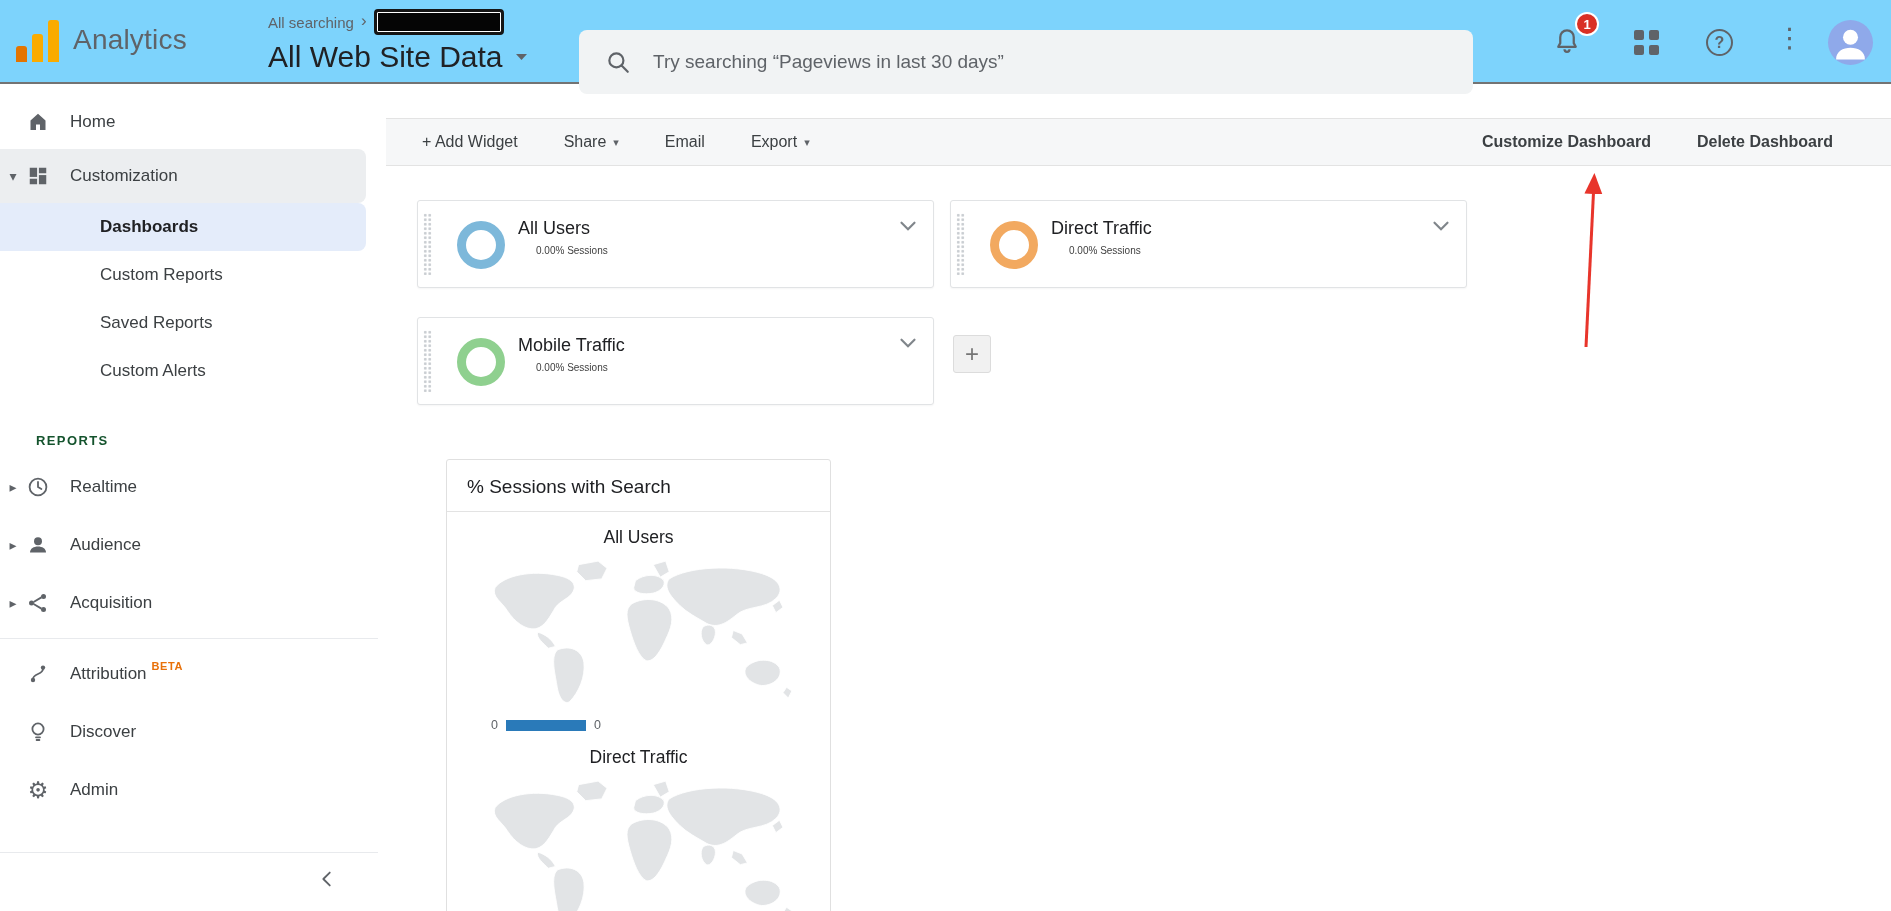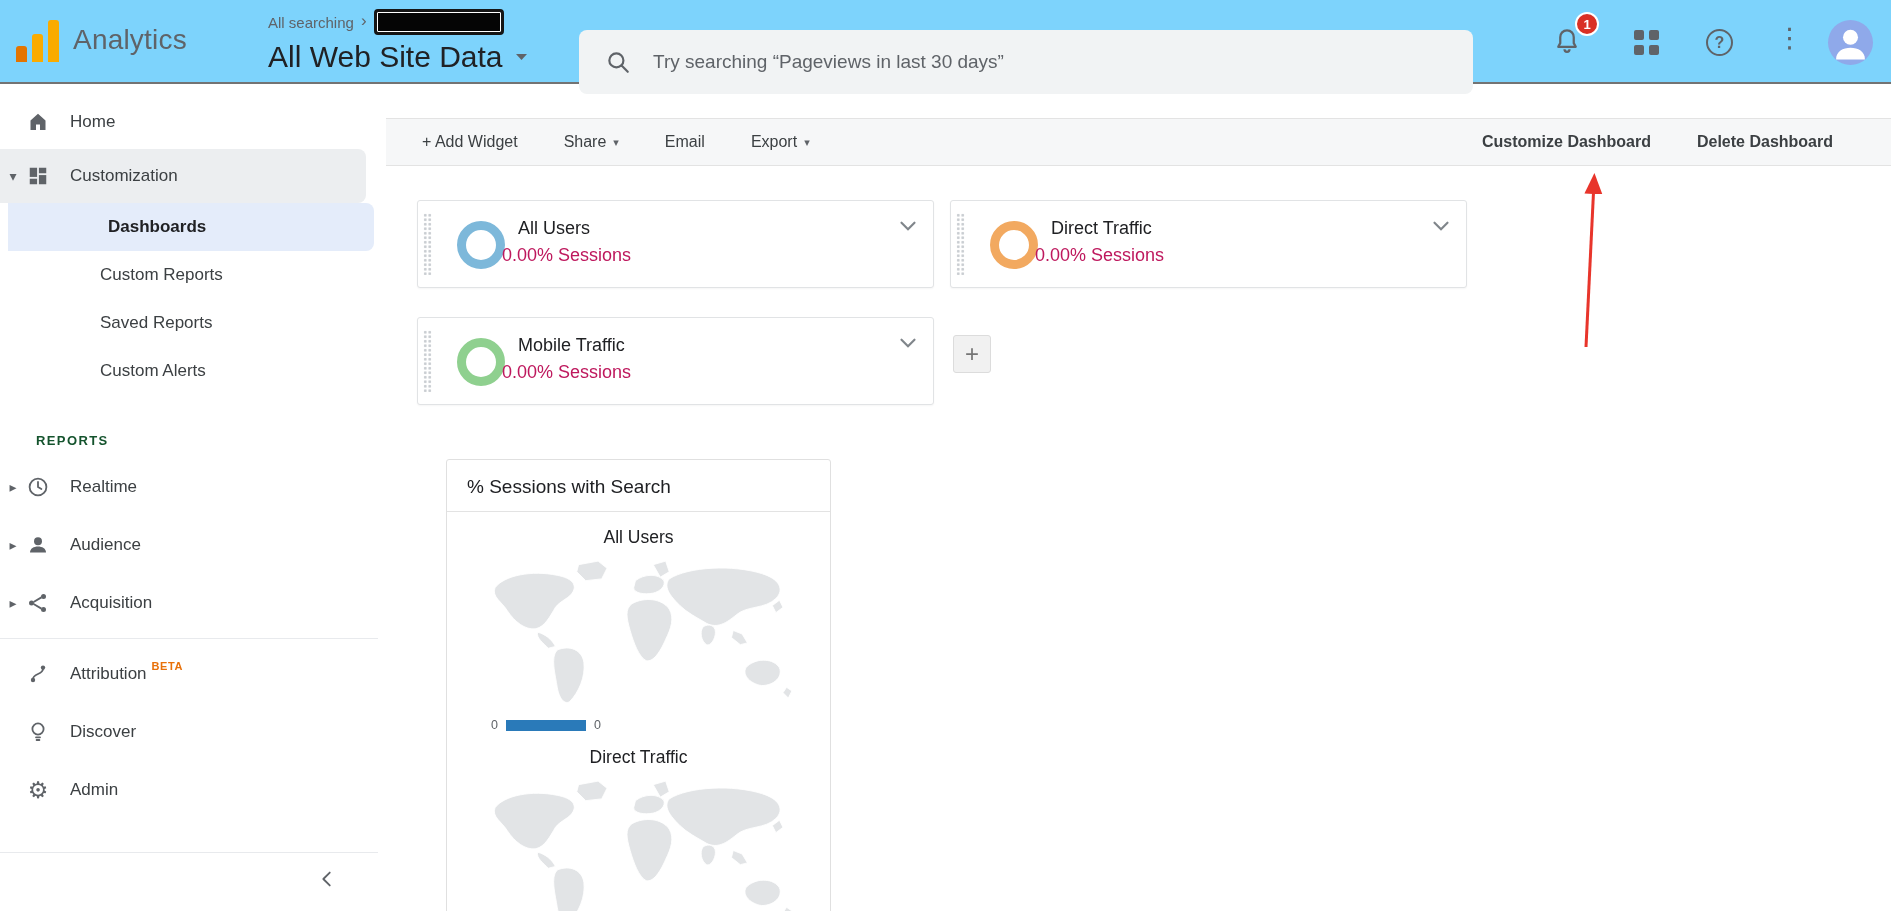--- a/index.html
+++ b/index.html
@@ -60,21 +60,21 @@
   .avatar { left:1828px; top:20px; width:45px; height:45px; border-radius:50%; background:#8fa9ea; overflow:hidden; display:flex; align-items:center; justify-content:center; }
 
   
   .sidebar { position:absolute; left:0; top:85px; width:386px; height:826px; background:#fff; z-index:10; padding-top:10px; }
   .nav-row { display:flex; align-items:center; height:54px; cursor:pointer; }
   .caret-slot { width:26px; text-align:center; font-size:14px; color:#5f6368; flex:0 0 26px; }
   .nav-icon { width:24px; height:24px; flex:0 0 24px; margin-right:20px; display:flex; align-items:center; justify-content:center; }
   .nav-label { font-size:17px; color:#3c4043; }
   .row-customization { background:#eceef0; width:366px; border-radius:0 8px 8px 0; }
   .sub-row { height:48px; display:flex; align-items:center; padding-left:100px; font-size:17px; color:#3c4043; cursor:pointer; }
-  .sub-row.selected { background:#e4ecfa; width:366px; border-radius:0 8px 8px 0; color:#202124; font-weight:bold;margin-left:8px; }
+  .sub-row.selected { background:#e4ecfa; width:366px; border-radius:0 8px 8px 0; color:#202124; font-weight:bold; }
   .reports-heading { margin:38px 0 10px 0; padding-left:36px; font-size:13px; font-weight:bold; letter-spacing:1.4px; color:#14532d; }
   .report-row { height:58px; }
   .beta-sup { font-size:11px; font-weight:bold; color:#e8710a; letter-spacing:0.6px; position:relative; top:-8px; margin-left:5px; }
   .side-divider { border:none; border-top:1px solid #e8eaed; margin:6px 0 6px 0; width:378px; }
   .collapse-row { position:absolute; bottom:10px; left:0; width:386px; height:44px; display:flex; align-items:center; justify-content:flex-end; padding-right:48px; cursor:pointer; }
 
   
   .main { position:absolute; left:386px; top:85px; width:1505px; height:826px; background:#fff; overflow:hidden; }
   .pre-toolbar { height:33px; background:#fff; }
   .toolbar {
@@ -94,21 +94,21 @@
   .card-1 { left:31px; top:115px; }
   .card-2 { left:564px; top:115px; }
   .card-3 { left:31px; top:232px; }
   .drag-dots {
     position:absolute; left:5px; top:12px; bottom:12px; width:9px;
     background-image:radial-gradient(circle, #c9cdd1 1.2px, transparent 1.5px);
     background-size:4.5px 4.5px; cursor:grab;
   }
   .donut { position:absolute; left:39px; top:20px; width:48px; height:48px; border-radius:50%; border:9px solid #ccc; }
   .card-title { position:absolute; left:100px; top:17px; font-size:18px; color:#202124; }
-  .card-sub { position:absolute; left:84px; top:44px; font-size:18px; color:#be185d; }
+  .card-sub { position:absolute; left:118px; top:44px; font-size:10px; color:#404040; }
   .card-chevron { position:absolute; right:12px; top:12px; cursor:pointer; }
 
   .plus-btn {
     position:absolute; left:567px; top:250px; width:38px; height:38px;
     background:#f1f1f1; border:1px solid #dcdcdc; border-radius:3px;
     font-size:24px; color:#757575; display:flex; align-items:center; justify-content:center; cursor:pointer;
   }
 
   .map-widget {
     position:absolute; left:60px; top:374px; width:385px; height:560px;

